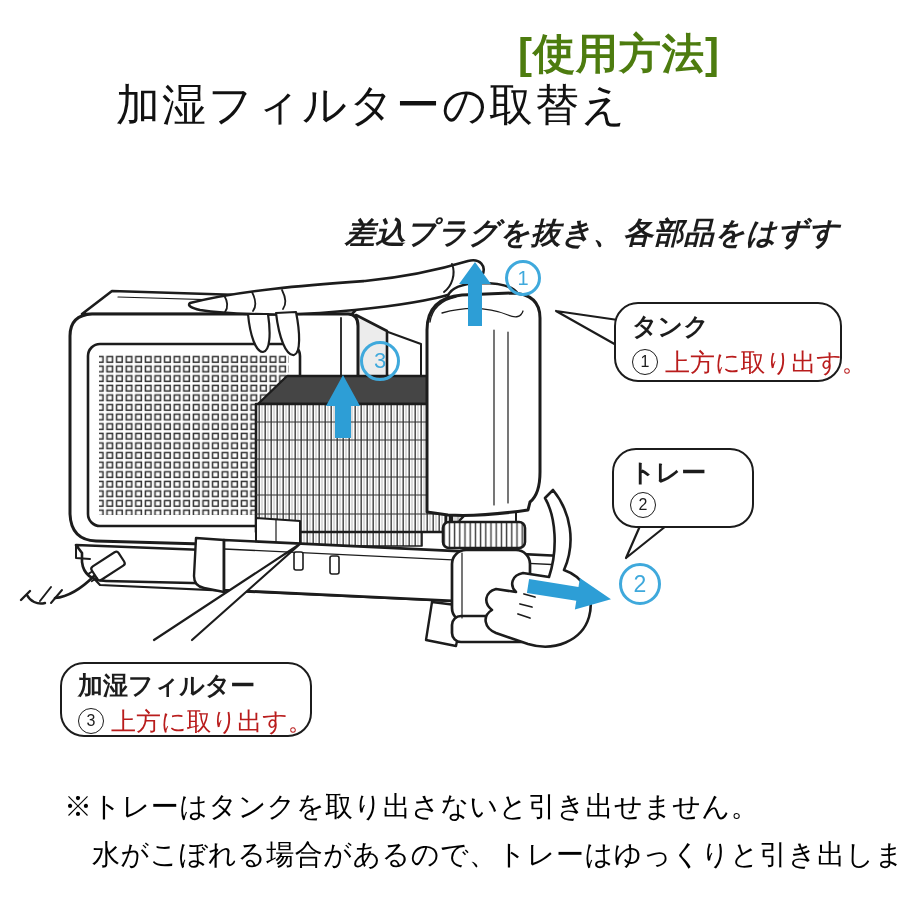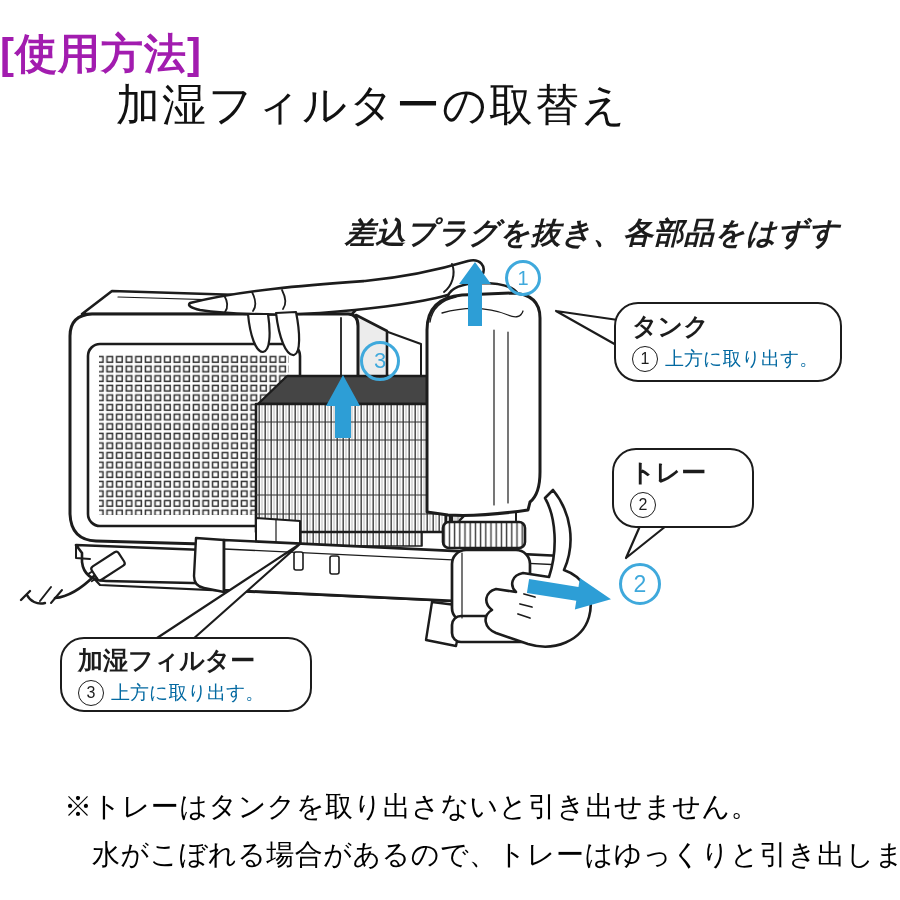--- a/index.html
+++ b/index.html
@@ -1,37 +1,37 @@
 <!DOCTYPE html>
 <html><head>
 <meta charset="utf-8">
 <style>
   html,body{margin:0;padding:0;background:#fff;}
   #stage{position:relative;width:900px;height:900px;background:#ffffff;overflow:hidden;
          font-family:"Liberation Sans","DejaVu Sans",sans-serif;color:#1c1c1c;}
   .abs{position:absolute;}
   
-  .section-label{top:26px;left:0;width:720px;text-align:left;
-    font-size:42px;font-weight:bold;color:#a21caf;letter-spacing:1px;}
+  .section-label{top:26px;left:0;width:720px;text-align:right;
+    font-size:42px;font-weight:bold;color:#4d7c0f;letter-spacing:1px;}
   .page-title{top:76px;left:0;width:744px;text-align:center;
     font-family:"Liberation Serif","DejaVu Serif",serif;
     font-size:44px;font-weight:normal;color:#111;letter-spacing:2px;}
   .instruction{top:213px;left:345px;font-size:30px;font-weight:bold;letter-spacing:0.5px;font-style:italic;}
   
   .callout{box-sizing:border-box;background:#fff;border:2.5px solid #1c1c1c;
     border-radius:24px;padding:8px 6px 0 16px;}
   .callout .part{font-size:25px;font-weight:bold;line-height:1.15;white-space:nowrap;}
   .callout .action-row{margin-top:5px;display:flex;align-items:center;gap:7px;white-space:nowrap;}
   .callout .cnum{flex:0 0 auto;width:24px;height:24px;border:1.7px solid #1c1c1c;border-radius:50%;
     display:inline-flex;align-items:center;justify-content:center;
     font-size:16px;line-height:1;color:#1c1c1c;}
-  .callout .action{font-size:19px;color:#0369a1;}
+  .callout .action{font-size:25px;color:#b91c1c;}
   #callout-tank{left:614px;top:302px;width:228px;height:80px;}
   #callout-tray{left:612px;top:448px;width:142px;height:80px;}
-  #callout-filter{left:60px;top:637px;width:252px;height:75px;padding-top:7px;}
+  #callout-filter{left:60px;top:662px;width:252px;height:75px;padding-top:7px;}
   
   .marker{border:3px solid #3fa9dc;border-radius:50%;color:#3fa9dc;background:transparent;
     display:flex;align-items:center;justify-content:center;line-height:1;}
   #marker-1{left:505px;top:260px;width:30px;height:30px;font-size:20px;}
   #marker-3{left:360px;top:341px;width:34px;height:34px;font-size:22px;}
   #marker-2{left:619px;top:563px;width:36px;height:36px;font-size:23px;}
   
   .note{font-family:"Liberation Serif","DejaVu Serif",serif;font-size:28px;color:#000;
     white-space:nowrap;letter-spacing:0.5px;margin-left:36px;}
   #note-1{left:28px;top:788px;}

